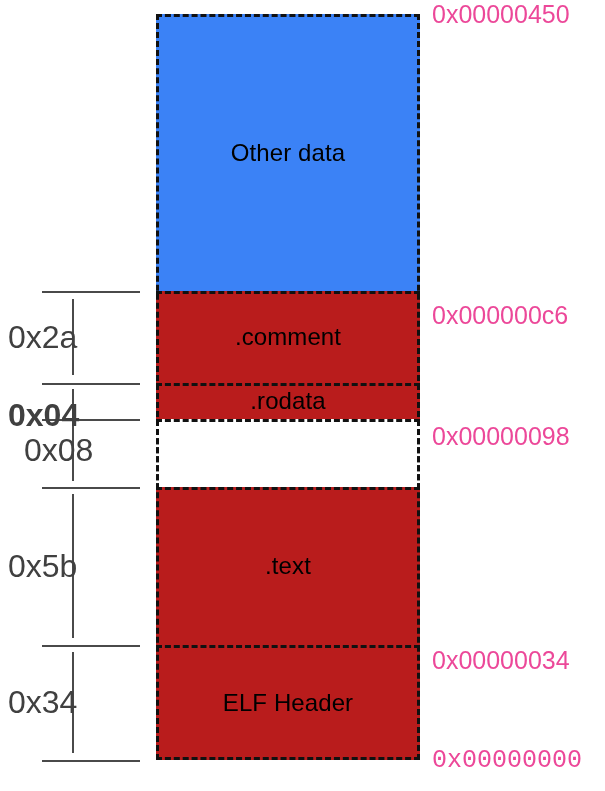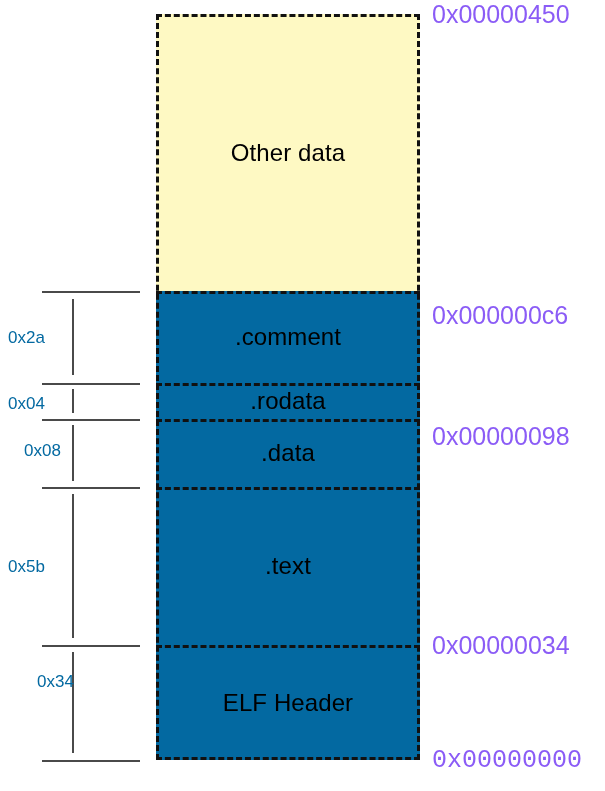--- a/index.html
+++ b/index.html
@@ -39,67 +39,67 @@
     box-sizing: border-box;
     display: flex;
     align-items: center;
     justify-content: center;
     font-size: 24px;
     letter-spacing: 0.1px;
     color: #000000;
     white-space: nowrap;
   }
   .segment.shaded {
-    background: #0369a1;
+    background: #b91c1c;
   }
   .segment.plain {
-    background: #fef9c3;
+    background: #3b82f6;
   }
 
   
   .divider {
     position: absolute;
     left: 156px;
     width: 264px;
     height: 0;
     border-top: 3px dashed #111111;
   }
 
   
   .addr-label {
     position: absolute;
     left: 432px;
     font-size: 25px;
     line-height: 1;
     white-space: nowrap;
-    color: #8b5cf6;
+    color: #ec4899;
     transform: translateY(-50%);
   }
 
   
   .tick {
     position: absolute;
     left: 42px;
     width: 98px;
     height: 0;
     border-top: 2px solid #4a4a4a;
   }
   .bracket-stem {
     position: absolute;
     left: 72px;
     width: 0;
     border-left: 2px solid #4a4a4a;
   }
   .size-label {
     position: absolute;
     left: 8px;
-    font-size: 17px;
+    font-size: 32px;
     line-height: 1;
     white-space: nowrap;
-    color: #0369a1;
+    color: #404040;
     transform: translateY(-50%);
   }
 </style>
 </head>
 <body>
 
 <div id="diagram">
 
   <div class="layout-box"></div>
 
@@ -108,58 +108,55 @@
   </div>
 
   <div class="segment shaded" style="top:291px; height:92px;">
     <span>.comment</span>
   </div>
 
   <div class="segment shaded" style="top:383px; height:36px;">
     <span>.rodata</span>
   </div>
 
-  <div class="segment shaded" style="top:419px; height:68px;">
-    <span>.data</span>
-  </div>
 
   <div class="segment shaded" style="top:487px; height:158px;">
     <span>.text</span>
   </div>
 
   <div class="segment shaded" style="top:645px; height:115px;">
     <span>ELF Header</span>
   </div>
 
   <div class="layout-box" style="background:transparent;"></div>
 
   <div class="divider" style="top:291px;"></div>
   <div class="divider" style="top:383px;"></div>
   <div class="divider" style="top:419px;"></div>
   <div class="divider" style="top:487px;"></div>
   <div class="divider" style="top:645px;"></div>
 
   <div class="addr-label" style="top:14px;">0x00000450</div>
   <div class="addr-label" style="top:291px;margin-top:24px;">0x000000c6</div>
   <div class="addr-label" style="top:436px;">0x00000098</div>
-  <div class="addr-label" style="top:645px;">0x00000034</div>
+  <div class="addr-label" style="top:660px;">0x00000034</div>
   <div class="addr-label" style="top:760px;font-family:Liberation Mono, monospace;">0x00000000</div>
 
   <div class="tick" style="top:291px;"></div>
   <div class="tick" style="top:383px;"></div>
   <div class="tick" style="top:419px;"></div>
   <div class="tick" style="top:487px;"></div>
   <div class="tick" style="top:645px;"></div>
   <div class="tick" style="top:760px;"></div>
 
   <div class="bracket-stem" style="top:299px; height:76px;"></div>
   <div class="bracket-stem" style="top:389px; height:24px;"></div>
   <div class="bracket-stem" style="top:425px; height:56px;"></div>
   <div class="bracket-stem" style="top:494px; height:144px;"></div>
   <div class="bracket-stem" style="top:652px; height:101px;"></div>
 
   <div class="size-label" style="top:337px;">0x2a</div>
-  <div class="size-label" style="top:403px;">0x04</div>
+  <div class="size-label" style="top:415px;font-weight:bold;">0x04</div>
   <div class="size-label" style="top:450px;margin-left:16px;">0x08</div>
   <div class="size-label" style="top:566px;">0x5b</div>
-  <div class="size-label" style="top:681px;margin-left:29px;">0x34</div>
+  <div class="size-label" style="top:702px;">0x34</div>
 
 </div>
 
 </body></html>

